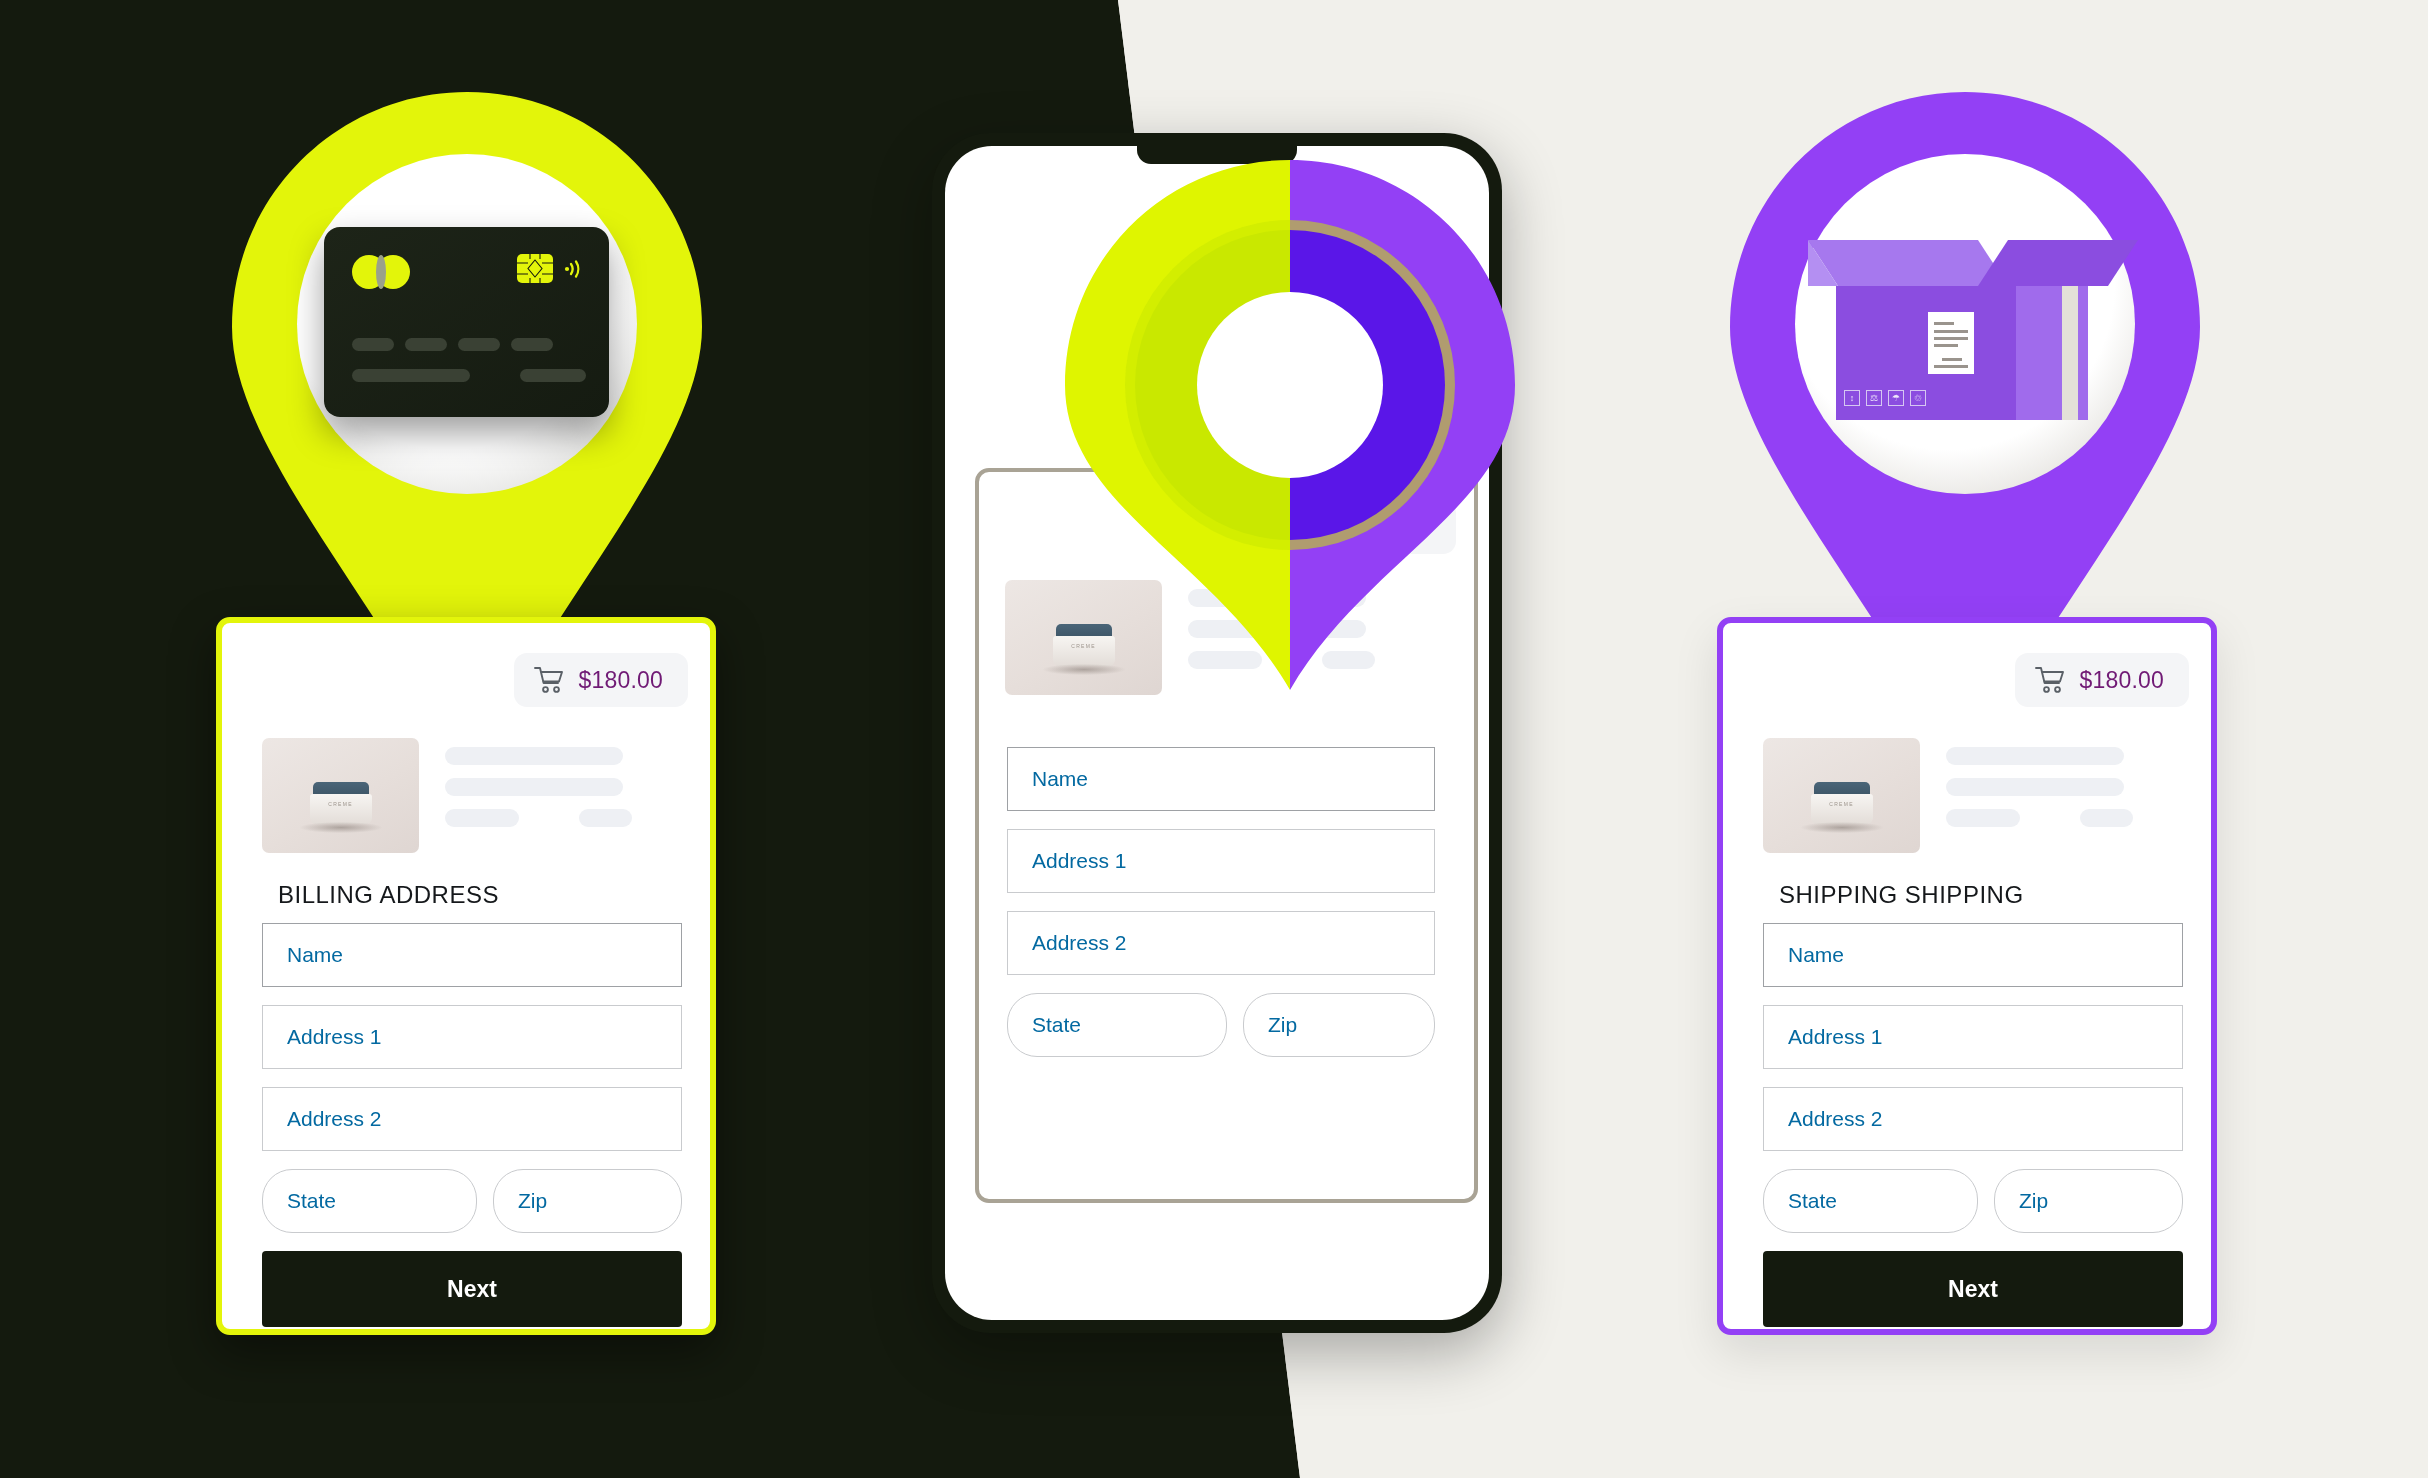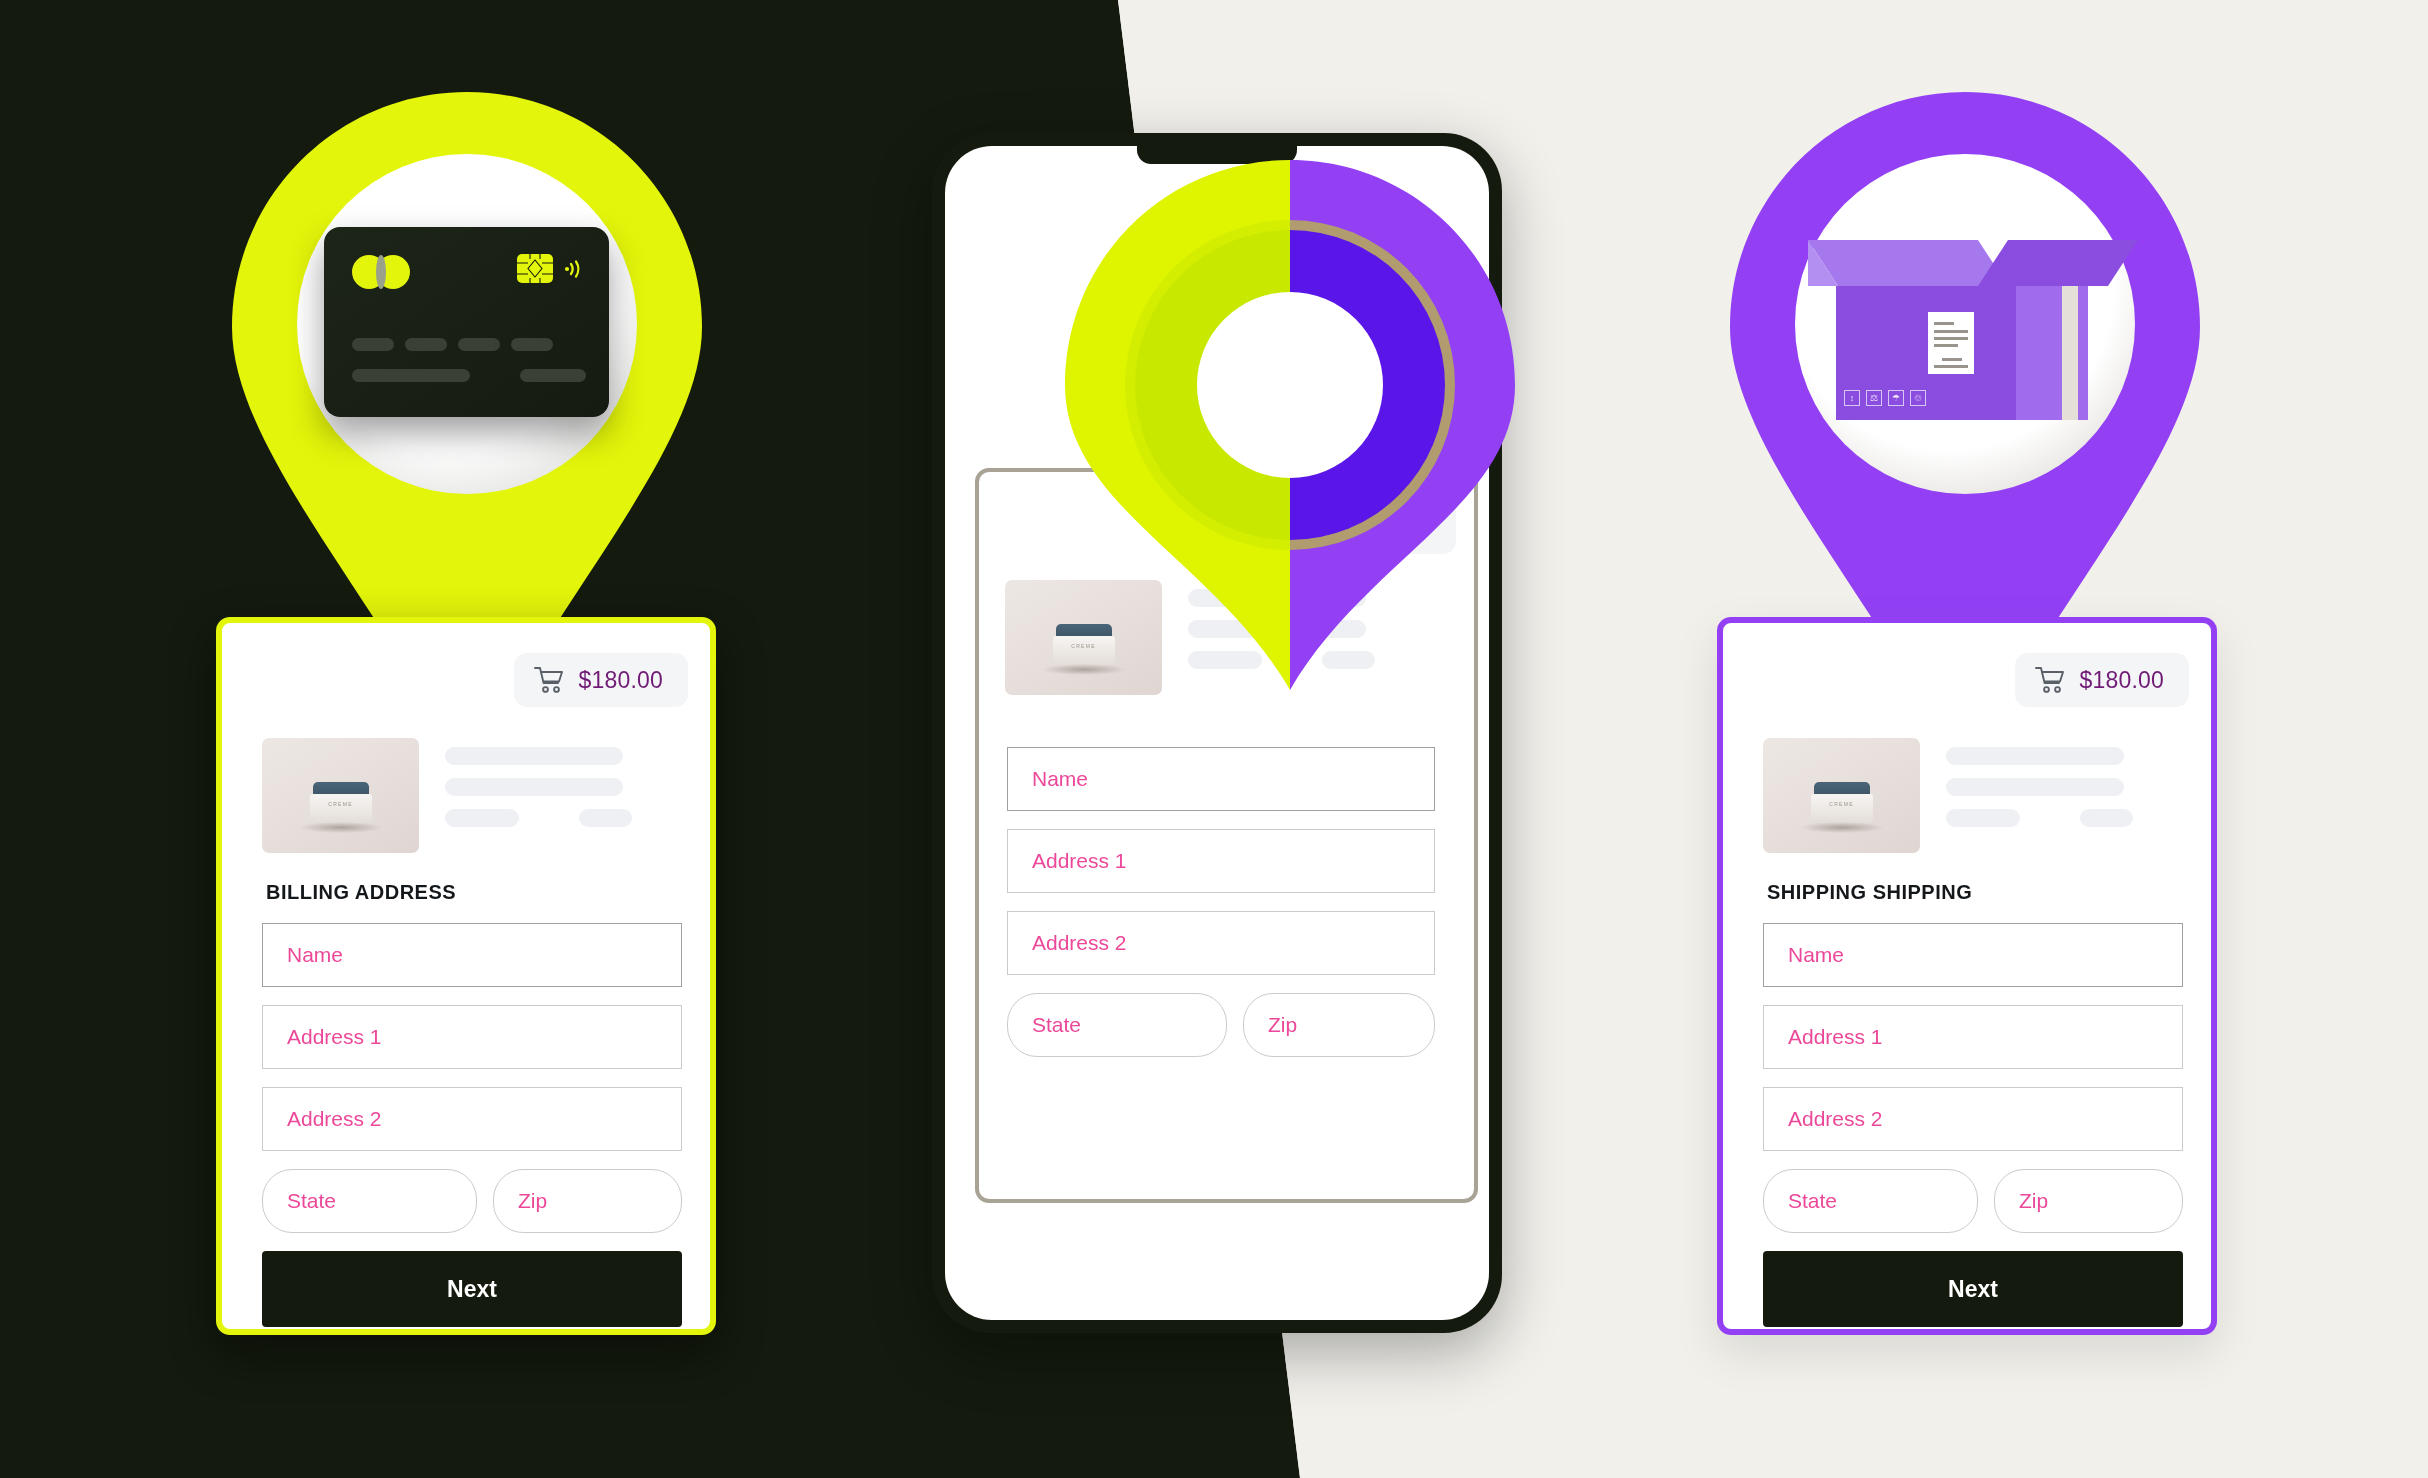--- a/index.html
+++ b/index.html
@@ -97,33 +97,33 @@
   .sk-col{ display:flex; flex-direction:column; gap:13px; padding-top:9px; }
   .sk{ background:#EEF0F4; border-radius:9px; height:18px; }
   .sk.w1{ width:178px; }
   .sk.w2{ width:178px; }
   .sk-row{ display:flex; gap:60px; }
   .sk.w3{ width:74px; }
   .sk.w4{ width:53px; }
 
   
   .sec-title{
-    position:absolute; left:44px; top:838px;
-    font-size:20px; font-weight:bold; color:#15181B; letter-spacing:.5px;
+    position:absolute; left:56px; top:838px;
+    font-size:24px; font-weight:normal; color:#15181B; letter-spacing:.5px;
   }
 
   
   .form{ position:absolute; left:40px; top:0; width:420px; }
   .fld{
     border:1px solid #C9CBCE; background:#fff;
     height:64px; display:flex; align-items:center;
     padding:0 24px; margin-bottom:18px;
   }
   .fld.strong{ border-color:#9EA1A5; }
-  .fld .ph{ font-size:21px; color:#ec4899; }
+  .fld .ph{ font-size:21px; color:#0369a1; }
   .fld-row{ display:flex; gap:16px; }
   .fld-row .fld{ margin-bottom:0;border-radius:30px; }
   .fld.state{ width:215px; }
   .fld.zip{ width:189px;align-items:center; }
 
   .next-btn{
     margin-top:18px; width:420px; height:76px;
     background:#141A0E; color:#ffffff;
     border:none; border-radius:4px;
     font-size:23px; font-weight:bold;

